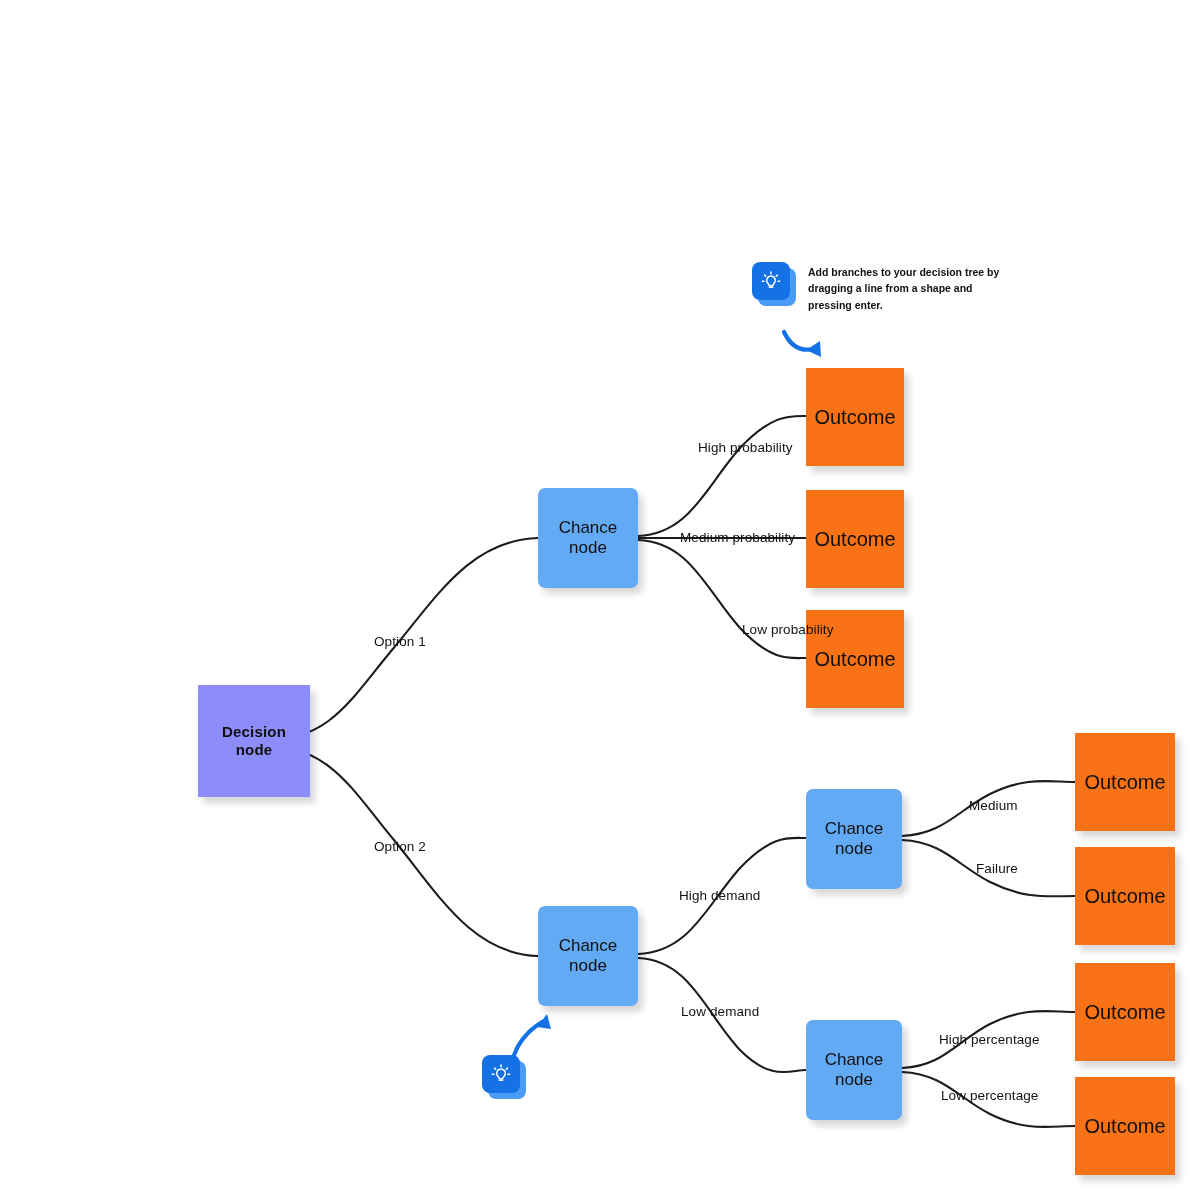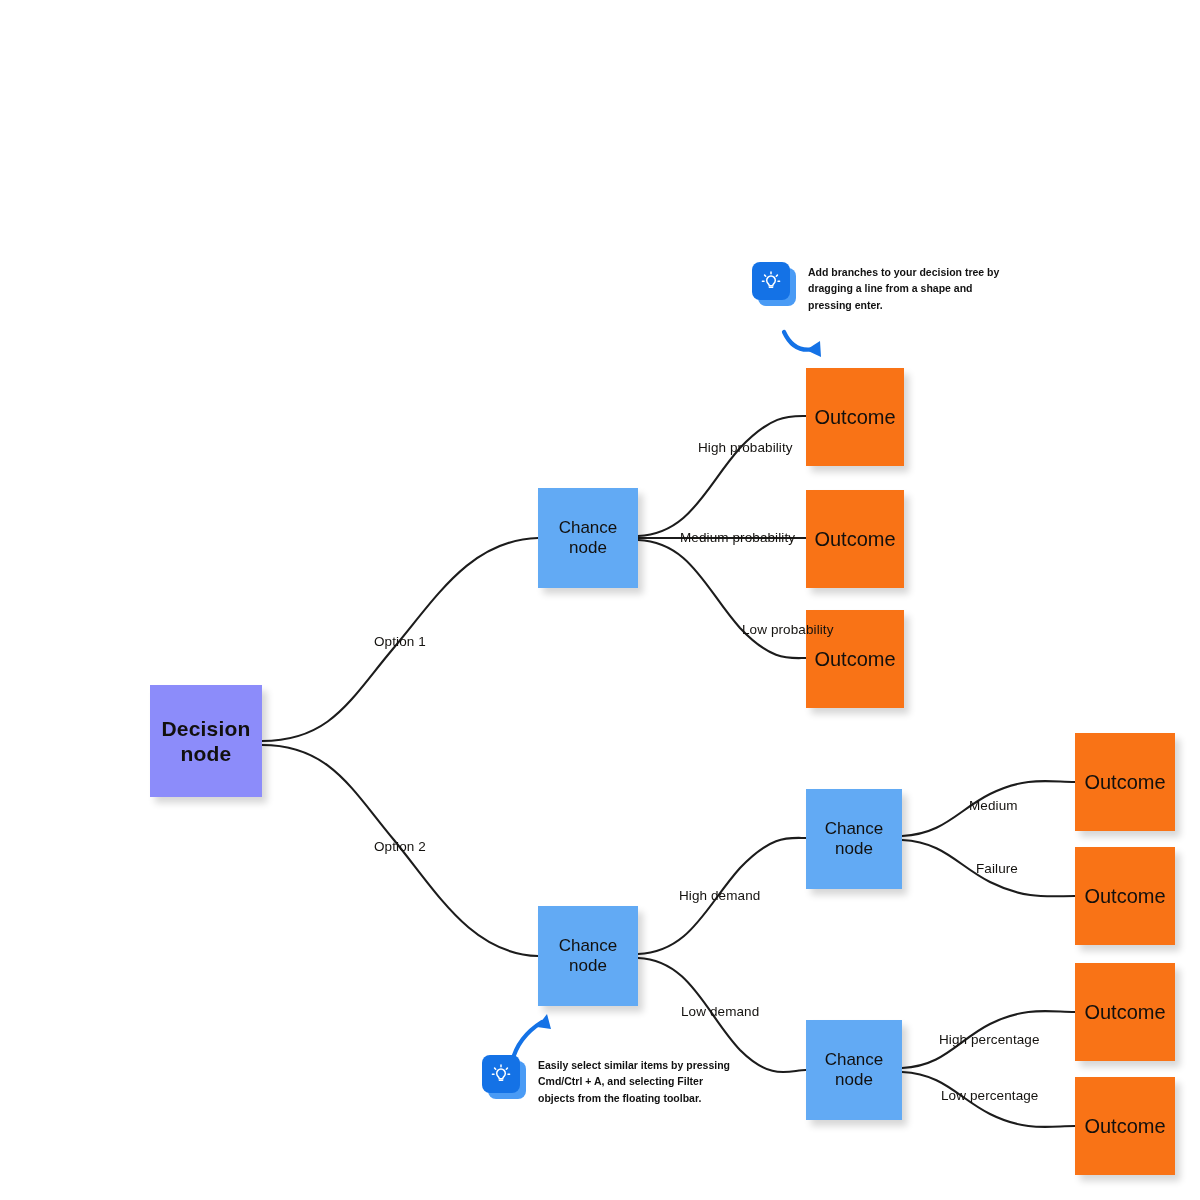--- a/index.html
+++ b/index.html
@@ -36,27 +36,29 @@
     justify-content: center;
     text-align: center;
     color: #12100e;
     line-height: 1.2;
     box-shadow: 5px 6px 7px rgba(0,0,0,0.16);
     white-space: pre-line;
   }
   .node-decision {
     background: #8c8cfa;
     font-weight: bold;
-    font-size: 21px;
+    font-size: 15px;
     letter-spacing: 0.2px;
+    margin-left: 48px;
   }
   .node-chance {
     background: #62aaf4;
     font-weight: normal;
     font-size: 17px;
+    border-radius: 7px;
   }
   .node-outcome {
     background: #f97316;
     font-weight: normal;
     font-size: 20px;
   }
 
   
   .edge-label {
     position: absolute;
@@ -204,16 +206,15 @@
     <div class="tip-icon">
       <div class="shadowsq"></div>
       <div class="mainsq">
         <svg width="24" height="24" viewBox="0 0 24 24" fill="none" stroke="#ffffff" stroke-width="1.5" stroke-linecap="round">
           <path d="M9.2 14.6a4.3 4.3 0 1 1 5.6 0c-.7.6-1 1.2-1.05 2.05h-3.5C10.2 15.8 9.9 15.2 9.2 14.6z"></path>
           <path d="M10.4 18.2h3.2"></path>
           <path d="M12 3.1v1.6M5.6 6.1l1.1 1.1M18.4 6.1l-1.1 1.1M3.4 12.2H5M19 12.2h1.6"></path>
         </svg>
       </div>
     </div>
-    <div class="tip-text">Easily select similar items by pressing Cmd/Ctrl + A, and selecting Filter objects from the floating toolbar.</div>
   </div>
 
 </div>
 
 </body></html>

